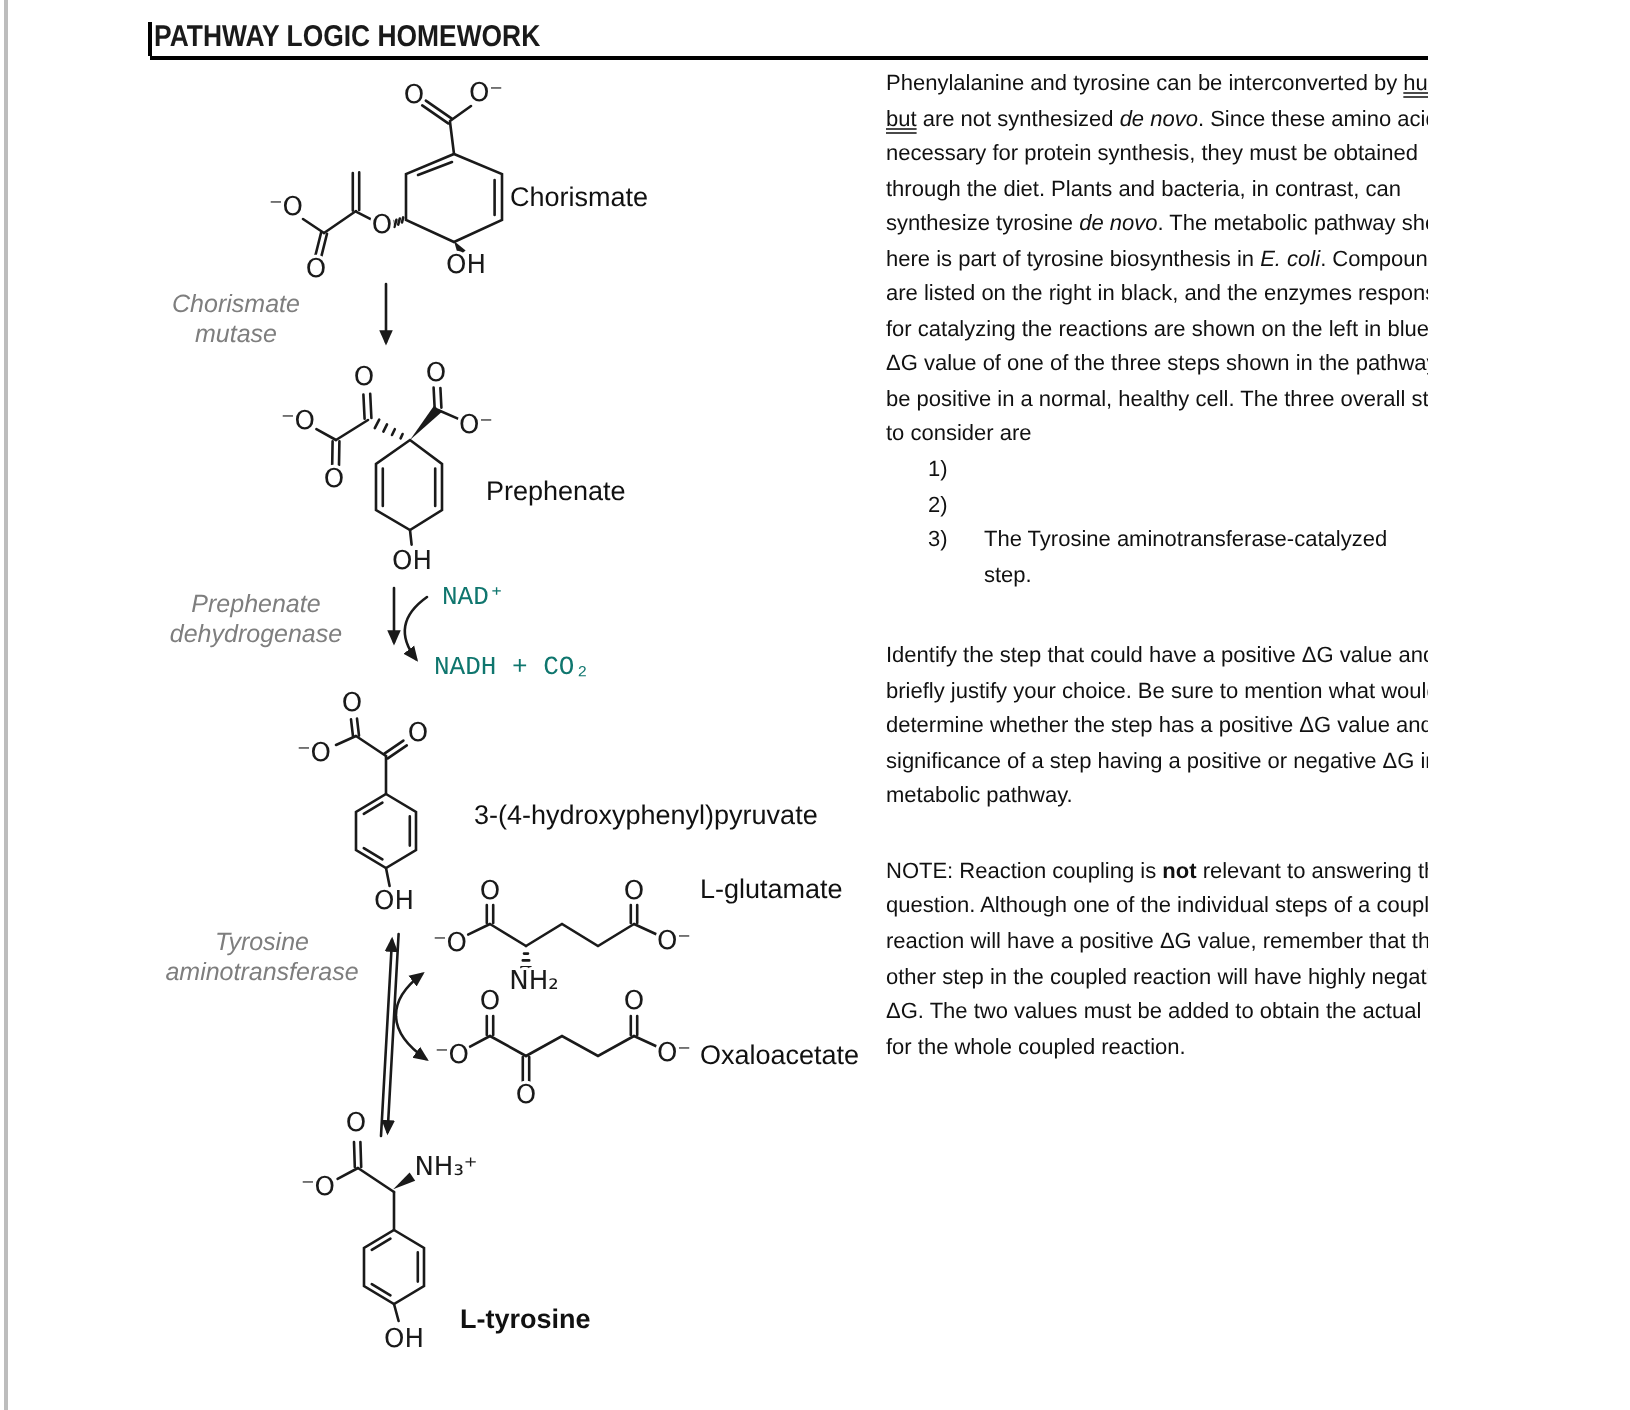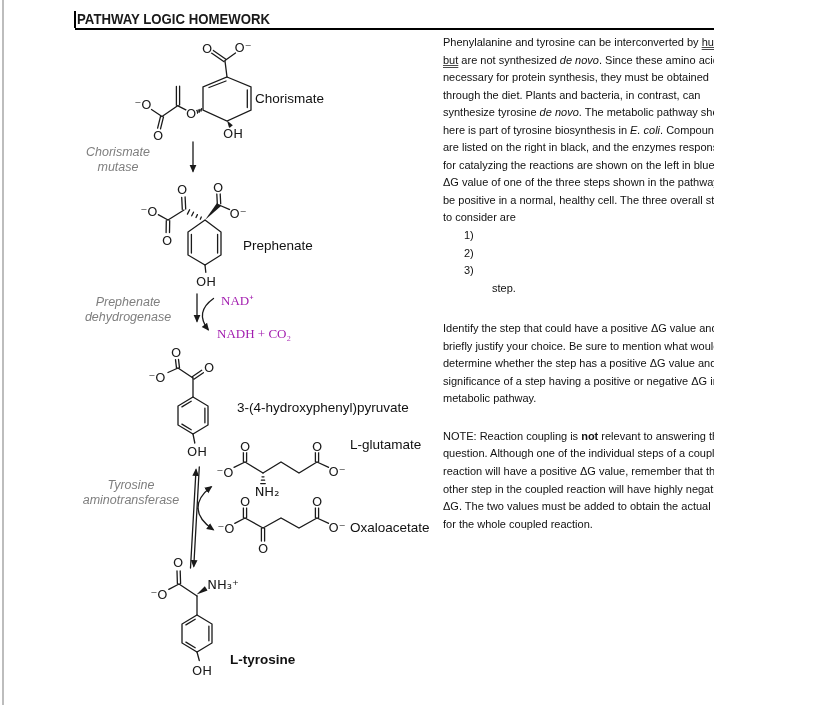--- a/index.html
+++ b/index.html
@@ -14,22 +14,22 @@
 
   
   .svg-layer { position:absolute; left:0; top:0; }
   .bond  { stroke:#1a1a1a; stroke-width:1.3; fill:none; stroke-linecap:round; }
   .wedge { fill:#1a1a1a; stroke:none; }
   .atom  { font-family:"DejaVu Sans", sans-serif; font-size:13px; fill:#1a1a1a;
            text-anchor:middle; dominant-baseline:central;
            paint-order:stroke; stroke:#ffffff; stroke-width:3px; stroke-linejoin:round; }
 
   .compound-label { position:absolute; font-size:13.5px; color:#111; white-space:nowrap; }
-  .cofactor-label { position:absolute; font-size:13px; color:#a21caf; white-space:nowrap;
-                    font-family:Liberation Serif, serif; }
+  .cofactor-label { position:absolute; font-size:13px; color:#0f766e; white-space:nowrap;
+                    font-family:Liberation Mono, monospace; }
   .enzyme-label   { position:absolute; font-size:12.5px; font-style:italic; color:#7e7e7e;
                     text-align:center; line-height:14.5px; }
 
   
   .right-col { position:absolute; left:443px; top:34px; width:301px;
                font-size:11px; line-height:17.55px; color:#111; }
   .right-col p { margin:0; }
   .para2 { margin-top:23px !important; }
   .para3 { margin-top:20px !important; }
   .num-list { }
@@ -187,41 +187,41 @@
   <div class="compound-label" style="left:230px; top:652px;font-weight:bold;">L-tyrosine</div>
 
   <div class="enzyme-label" style="left:53px; top:145px; width:130px;">
     <div>Chorismate</div>
     <div>mutase</div>
   </div>
   <div class="enzyme-label" style="left:53px; top:295px; width:150px;">
     <div>Prephenate</div>
     <div>dehydrogenase</div>
   </div>
-  <div class="enzyme-label" style="left:56px; top:478px; width:150px;">
+  <div class="enzyme-label" style="left:56px; top:464px; width:150px;">
     <div>Tyrosine</div>
     <div>aminotransferase</div>
   </div>
 
   <div class="cofactor-label" style="left:221px; top:291px;">NAD⁺</div>
   <div class="cofactor-label" style="left:217px; top:326px;text-align:right;">NADH + CO₂</div>
 
   <div class="right-col">
     <p><span>Phenylalanine and tyrosine can be interconverted by </span><span class="u2">humans, but</span><span> are not synthesized </span><span class="i">de novo</span><span>. Since these amino acids are necessary for protein synthesis, they must be obtained through the diet. Plants and bacteria, in contrast, can synthesize tyrosine </span><span class="i">de novo</span><span>. The metabolic pathway shown here is part of tyrosine biosynthesis in </span><span class="i">E. coli</span><span>. Compounds are listed on the right in black, and the enzymes responsible for catalyzing the reactions are shown on the left in blue. The ΔG value of one of the three steps shown in the pathway can be positive in a normal, healthy cell. The three overall steps to consider are</span></p>
 
     <div class="num-list">
       <div class="li">
         <span class="num">1)</span>
       </div>
       <div class="li">
         <span class="num">2)</span>
       </div>
       <div class="li">
         <span class="num">3)</span>
-        <span class="litext"><br><span>step.</span></span>
+        <span class="litext"><span>The Tyrosine aminotransferase-catalyzed</span><br><span>step.</span></span>
       </div>
     </div>
 
     <p class="para2"><span>Identify the step that could have a positive ΔG value and briefly justify your choice.  Be sure to mention what would determine whether the step has a positive ΔG value and the significance of a step having a positive or negative ΔG in a metabolic pathway.</span></p>
 
     <p class="para3"><span>NOTE: Reaction coupling is </span><span class="b">not</span><span> relevant to answering this question. Although one of the individual steps of a coupled reaction will have a positive ΔG value, remember that the other step in the coupled reaction will have highly negative ΔG. The two values must be added to obtain the actual ΔG for the whole coupled reaction.</span></p>
   </div>
 
 </div>
 

